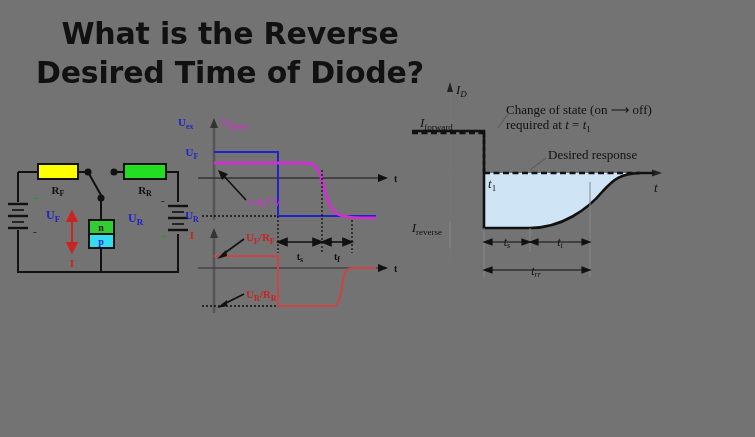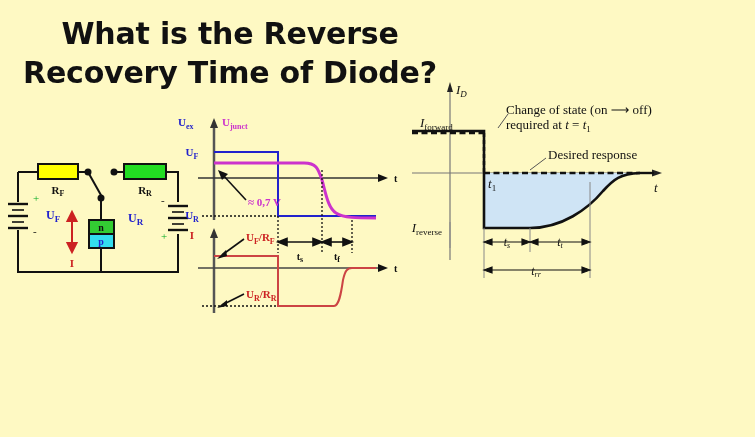--- a/index.html
+++ b/index.html
@@ -4,21 +4,21 @@
 <style>
   html, body {
     margin: 0;
     padding: 0;
     background: #ffffff;
   }
   #page {
     position: relative;
     width: 755px;
     height: 437px;
-    background: #fef9c3;
+    background: #737373;
     overflow: hidden;
     font-family: "Liberation Sans", sans-serif;
   }
   
   #title-block {
     position: absolute;
     left: 0px;
     top: 14px;
     width: 460px;
     text-align: center;
@@ -41,21 +41,21 @@
 
   text { font-family: "Liberation Serif", serif; }
 </style>
 </head>
 <body>
 
 <div id="page">
 
   <div id="title-block">
     <span class="tline">What is the Reverse</span>
-    <span class="tline">Recovery Time of Diode?</span>
+    <span class="tline">Desired Time of Diode?</span>
   </div>
 
   <div class="fig" id="circuit-figure">
     <svg width="190" height="140" viewBox="0 0 190 140">
 
       <g stroke="#111111" stroke-width="2" fill="none">
 
         <path d="M12,30 L12,60"></path>
         <path d="M12,88 L12,130 L95,130"></path>
 

